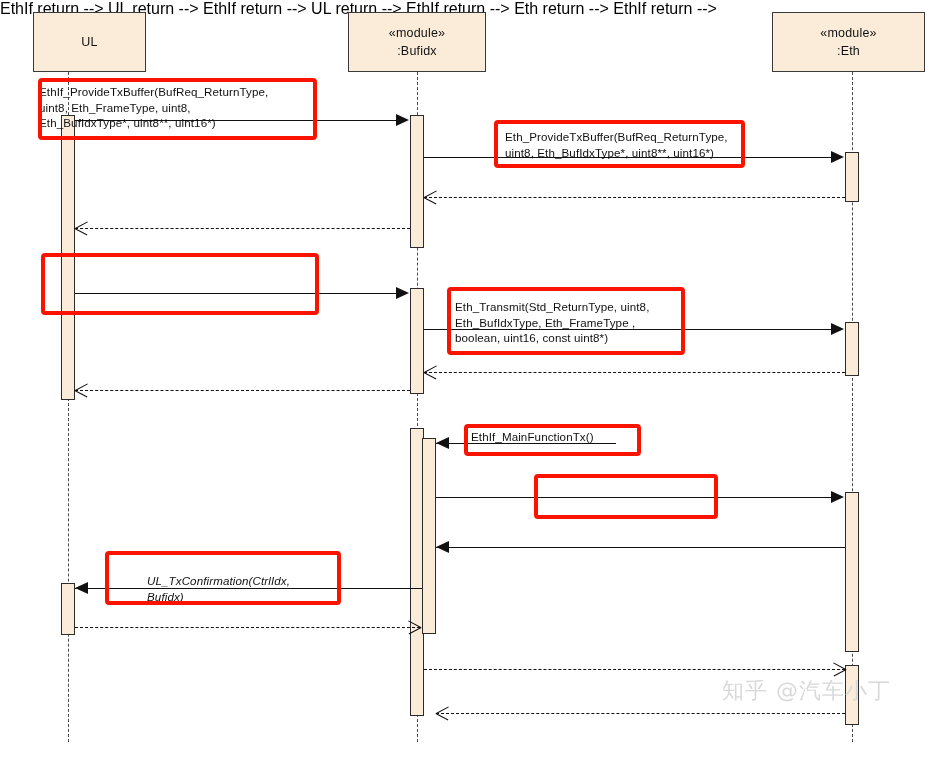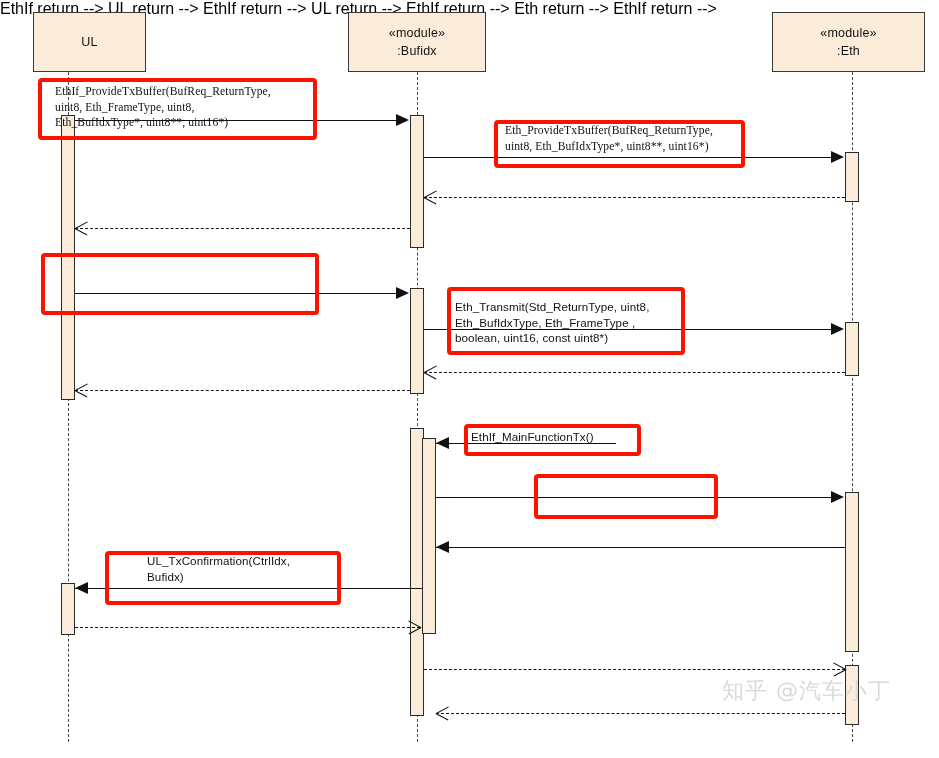--- a/index.html
+++ b/index.html
@@ -168,29 +168,29 @@
   
   <div class="act" style="left:845px; top:492px; width:14px; height:160px;"></div>
   
   <div class="act" style="left:845px; top:665px; width:14px; height:60px;"></div>
 
   
 
   
   <div class="msg" style="left:75px; top:120px; width:327px;"></div>
   <div class="ah-solid-r" style="left:396px; top:114px;"></div>
-  <div class="label" style="left:55px; top:84px;font-family:Liberation Serif, serif;">EthIf_ProvideTxBuffer(BufReq_ReturnType,
+  <div class="label" style="left:39px; top:84px;">EthIf_ProvideTxBuffer(BufReq_ReturnType,
 uint8, Eth_FrameType, uint8,
 Eth_BufIdxType*, uint8**, uint16*)</div>
   <div class="redbox" style="left:38px; top:78px; width:279px; height:62px;"></div>
 
   
   <div class="msg" style="left:424px; top:157px; width:413px;"></div>
   <div class="ah-solid-r" style="left:831px; top:151px;"></div>
-  <div class="label" style="left:505px; top:123px;font-family:Liberation Serif, serif;">Eth_ProvideTxBuffer(BufReq_ReturnType,
+  <div class="label" style="left:505px; top:129px;">Eth_ProvideTxBuffer(BufReq_ReturnType,
 uint8, Eth_BufIdxType*, uint8**, uint16*)</div>
   <div class="redbox" style="left:494px; top:120px; width:251px; height:48px;"></div>
 
    EthIf return --&gt;
   <div class="msg dashed" style="left:424px; top:197px; width:421px;"></div>
   <div class="ah-open-l" style="left:424px; top:191px;"></div>
 
    UL return --&gt;
   <div class="msg dashed" style="left:75px; top:228px; width:335px;"></div>
   <div class="ah-open-l" style="left:75px; top:222px;"></div>
@@ -227,21 +227,21 @@
   <div class="ah-solid-r" style="left:831px; top:491px;"></div>
   <div class="redbox" style="left:534px; top:474px; width:184px; height:45px;"></div>
 
   
   <div class="msg" style="left:436px; top:547px; width:409px;"></div>
   <div class="ah-solid-l" style="left:436px; top:541px;"></div>
 
   
   <div class="msg" style="left:75px; top:588px; width:347px;"></div>
   <div class="ah-solid-l" style="left:75px; top:582px;"></div>
-  <div class="label" style="left:147px; top:553px;">UL_TxConfirmation(CtrlIdx,
+  <div class="label" style="left:147px; top:573px;font-style:italic;">UL_TxConfirmation(CtrlIdx,
 Bufidx)</div>
   <div class="redbox" style="left:105px; top:551px; width:236px; height:54px;"></div>
 
    EthIf return --&gt;
   <div class="msg dashed" style="left:75px; top:627px; width:345px;"></div>
   <div class="ah-open-r" style="left:408px; top:621px;"></div>
 
    Eth return --&gt;
   <div class="msg dashed" style="left:424px; top:669px; width:421px;"></div>
   <div class="ah-open-r" style="left:833px; top:663px;"></div>

